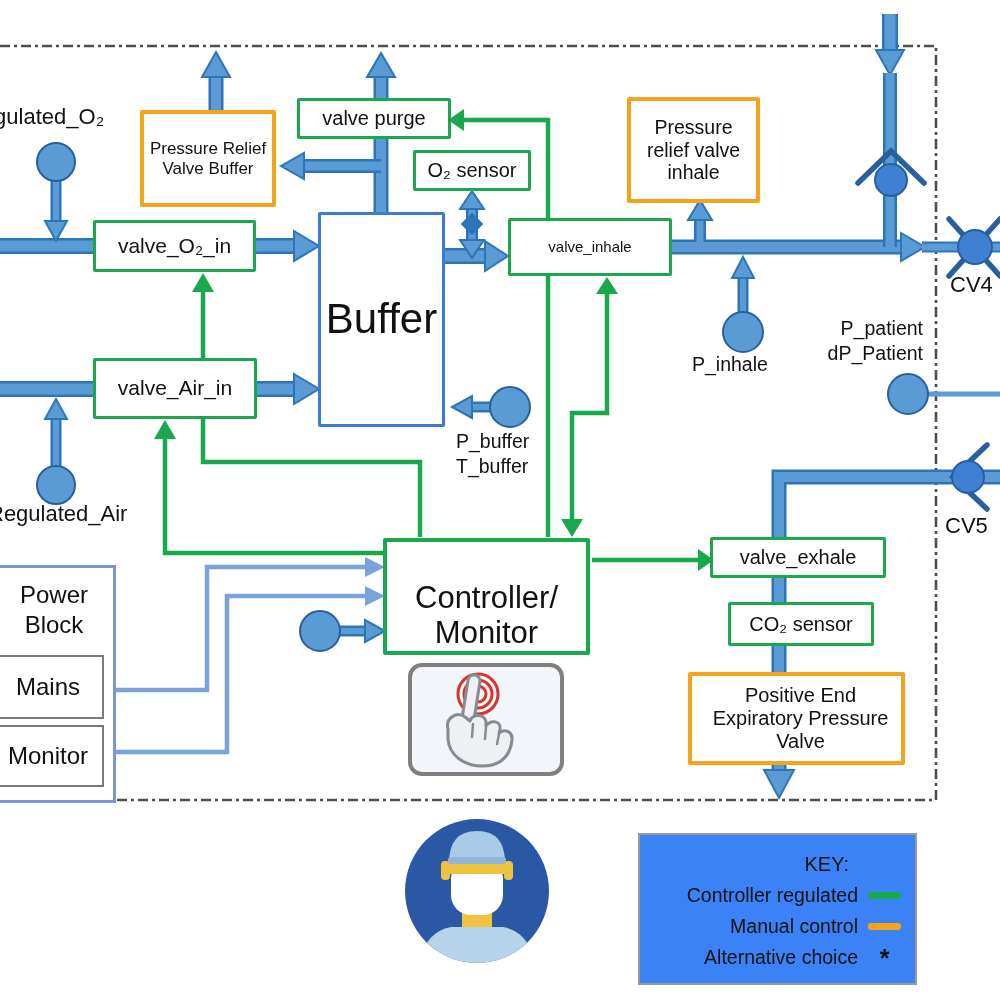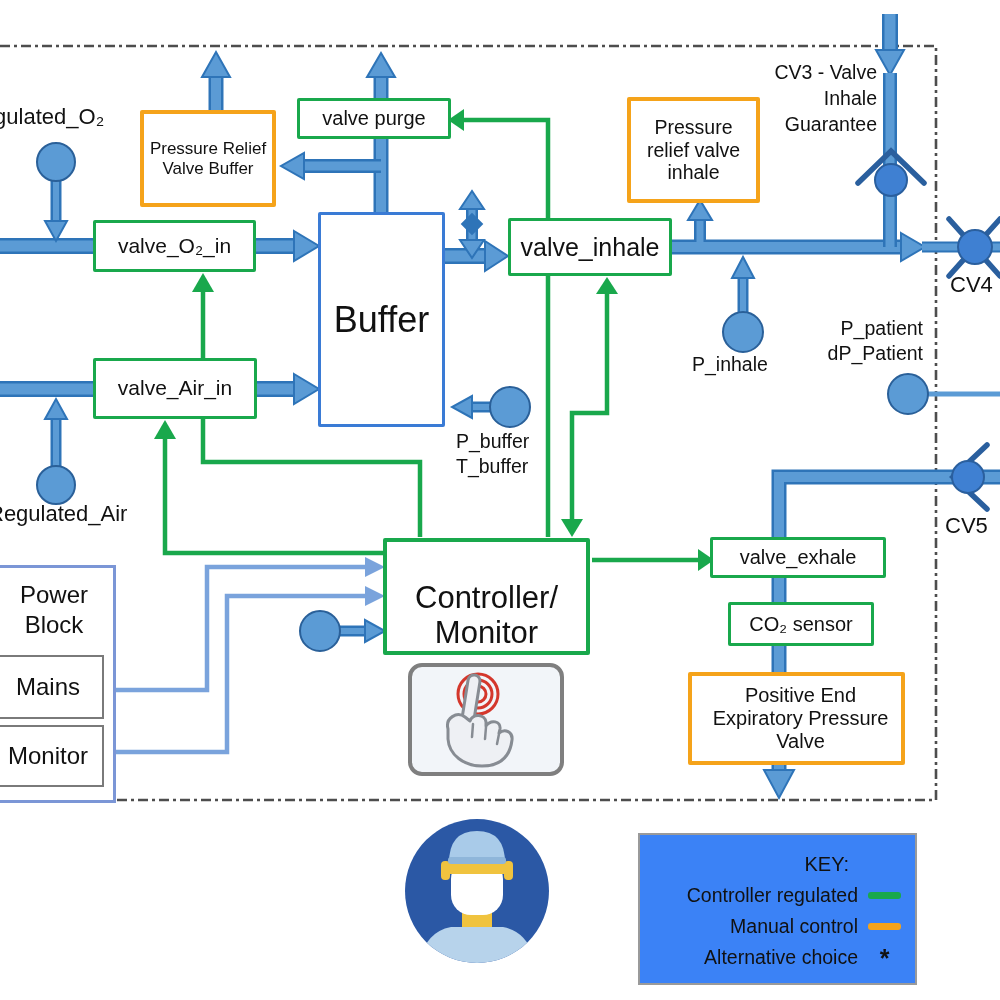--- a/index.html
+++ b/index.html
@@ -206,30 +206,33 @@
   </svg>
 
   <div class="box orange-box" style="left:140px;top:110px;width:128px;height:89px;font-size:17px;">
     <span>Pressure Relief Valve Buffer</span>
   </div>
 
   <div class="box green-box" style="left:297px;top:98px;width:148px;height:35px;font-size:20px;">
     <span>valve purge</span>
   </div>
 
+  <div class="box green-box" style="left:413px;top:150px;width:112px;height:35px;font-size:20px;">
+    <span>O₂ sensor</span>
+  </div>
 
   <div class="box green-box" style="left:93px;top:220px;width:157px;height:46px;font-size:21px;">
     <span>valve_O₂_in</span>
   </div>
 
-  <div class="box blue-box" style="left:318px;top:212px;width:121px;height:209px;font-size:36px;">
+  <div class="box blue-box" style="left:318px;top:212px;width:121px;height:209px;font-size:42px;">
     <span>Buffer</span>
   </div>
 
-  <div class="box green-box" style="left:508px;top:218px;width:158px;height:52px;font-size:25px;">
+  <div class="box green-box" style="left:508px;top:218px;width:158px;height:52px;font-size:15px;">
     <span>valve_inhale</span>
   </div>
 
   <div class="box orange-box" style="left:627px;top:97px;width:125px;height:98px;font-size:19.5px;">
     <span>Pressure relief valve inhale</span>
   </div>
 
   <div class="box green-box" style="left:93px;top:358px;width:158px;height:55px;font-size:21px;">
     <span>valve_Air_in</span>
   </div>
@@ -259,23 +262,20 @@
     <span>Mains</span>
   </div>
   <div class="gray-box" style="left:-8px;top:725px;width:108px;height:58px;font-size:24px;">
     <span>Monitor</span>
   </div>
 
   <div class="plain-label" style="left:-34px;top:104px;font-size:22px;">Regulated_O₂</div>
 
   <div class="plain-label" style="left:-12px;top:501px;font-size:22px;">Regulated_Air</div>
 
-  <div class="plain-label right" style="left:735px;top:59px;width:142px;font-size:19.5px;line-height:26px;">CV3 - Valve
-Inhale
-Guarantee</div>
 
   <div class="plain-label" style="left:456px;top:429px;font-size:19.5px;line-height:25px;">P_buffer
 T_buffer</div>
 
   <div class="plain-label" style="left:692px;top:353px;font-size:19.5px;">P_inhale</div>
 
   <div class="plain-label right" style="left:815px;top:316px;width:108px;font-size:19.5px;line-height:25px;">P_patient
 dP_Patient</div>
 
   <div class="plain-label" style="left:950px;top:272px;font-size:22px;">CV4</div>

